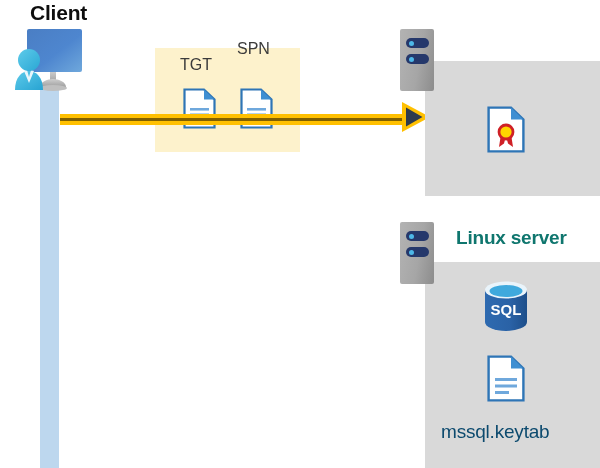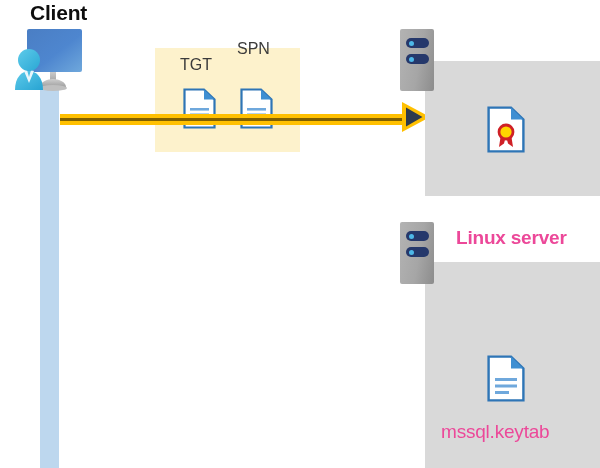--- a/index.html
+++ b/index.html
@@ -37,28 +37,28 @@
     font-size: 19px;
     font-weight: bold;
     color: #262626;
     line-height: 24px;
     letter-spacing: -0.2px;
   }
   .title-linux {
     left: 456px; top: 226px;
     font-size: 19px;
     font-weight: bold;
-    color: #ec4899;
+    color: #0f766e;
     line-height: 24px;
     letter-spacing: -0.2px;
     white-space: nowrap;
   }
   .doc-caption {
     font-size: 19px;
-    color: #ec4899;
+    color: #0c4a6e;
     left: 441px; top: 421px;
     white-space: nowrap;
     letter-spacing: -0.2px;
   }
   .tag-label {
     font-size: 16px;
     color: #3b3b3b;
     letter-spacing: 0px;
   }
 
@@ -249,20 +249,35 @@
     <div class="bay b1">
         <span class="dot"></span>
       </div>
     <div class="bay b2">
         <span class="dot"></span>
       </div>
   </div>
 
   <div class="abs title-linux">Linux server</div>
 
+  <div class="abs sqlicon">
+    <svg width="44" height="50" viewBox="0 0 44 50" xmlns="http://www.w3.org/2000/svg">
+      <defs>
+        <linearGradient id="gCyl" x1="0" y1="0" x2="1" y2="0">
+          <stop offset="0%" stop-color="#2e6ab0"></stop>
+          <stop offset="60%" stop-color="#2a62a6"></stop>
+          <stop offset="100%" stop-color="#1d4e8a"></stop>
+        </linearGradient>
+      </defs>
+      <path d="M1 9 H43 V41 A21 9 0 0 1 1 41 Z" fill="url(#gCyl)"></path>
+      <ellipse cx="22" cy="9" rx="21" ry="8.6" fill="#e9f4fb"></ellipse>
+      <ellipse cx="22" cy="10" rx="16.5" ry="6" fill="#3fa9dd"></ellipse>
+      <text x="22" y="34" text-anchor="middle" font-family="'Liberation Sans', sans-serif" font-size="15" font-weight="bold" fill="#ffffff">SQL</text>
+    </svg>
+  </div>
 
   <div class="abs doc-key">
     <svg width="38" height="47" viewBox="0 0 38 47" xmlns="http://www.w3.org/2000/svg">
       <path d="M1.6 1.6 H24 L36.4 13.5 V45.4 H1.6 Z" fill="#ffffff" stroke="#2e75b6" stroke-width="2.4"></path>
       <path d="M24 1.6 L36.4 13.5 H24 Z" fill="#3f8fd2"></path>
       <rect x="8" y="23" width="22" height="3" fill="#6fa8dc"></rect>
       <rect x="8" y="29.5" width="22" height="3" fill="#6fa8dc"></rect>
       <rect x="8" y="36" width="14" height="3" fill="#6fa8dc"></rect>
     </svg>
   </div>

